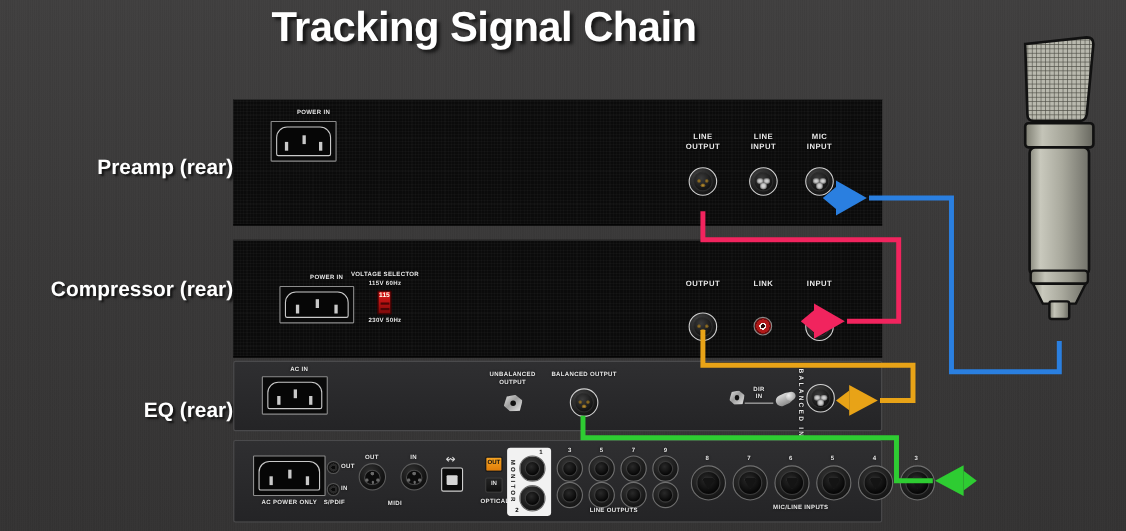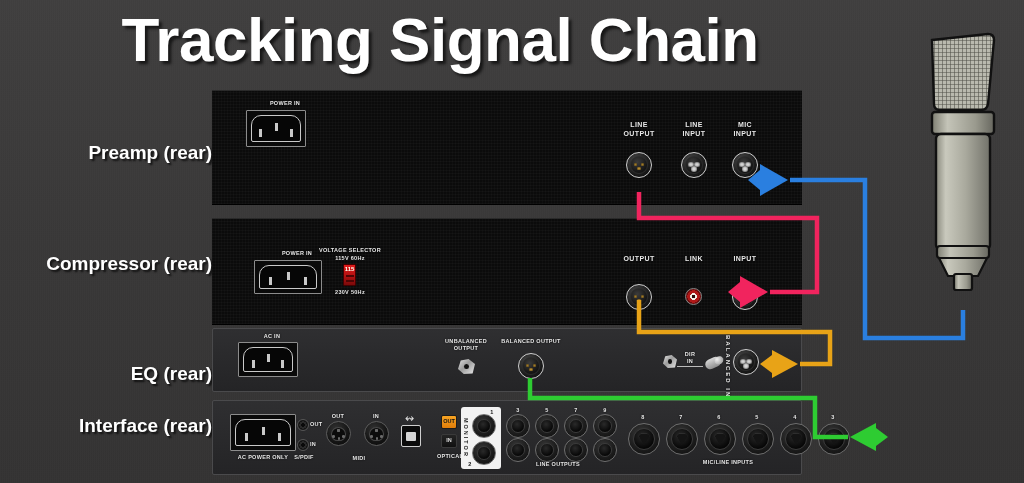--- a/index.html
+++ b/index.html
@@ -14,21 +14,21 @@
     background: #3b3b3b;
     background-image:
       repeating-linear-gradient(90deg, rgba(255,255,255,.012) 0 1px, rgba(0,0,0,.012) 1px 2px),
       linear-gradient(180deg, #403f3f 0%, #393838 50%, #343333 100%);
   }
 
   
   #title {
     position: absolute; left: 0; top: 4px; width: 880px;
     text-align: center;
-    font-size: 62px; font-weight: bold;
+    font-size: 38px; font-weight: bold;
     letter-spacing: -0.5px;
     color: #ffffff;
     text-shadow: 3px 3px 3px rgba(0,0,0,.65);
     font-family: "Liberation Sans", sans-serif;
   }
 
   
   .row-label {
     position: absolute;
     right: 812px;
@@ -264,21 +264,20 @@
 </head>
 <body>
 
 <div id="stage">
 
   <div id="title">Tracking Signal Chain</div>
 
   <div class="row-label" id="lbl-compressor">Compressor (rear)</div>
   <div class="row-label" id="lbl-preamp">Preamp (rear)</div>
   <div class="row-label" id="lbl-eq">EQ (rear)</div>
-  <div class="row-label" id="lbl-interface">Interface (rear)</div>
 
   <div class="panel panel-black" id="panel-preamp">
     <div class="ml tiny" style="left:38px; top:9px; width:70px;">POWER IN</div>
     <div class="iec" style="left:34px; top:19px; width:60px; height:37px;">
       <div class="iec-body">
         <div class="pin" style="left:7px; top:13px;"></div>
         <div class="pin" style="left:50%; margin-left:-1.5px; top:7px;"></div>
         <div class="pin" style="right:7px; top:13px;"></div>
       </div>
     </div>

